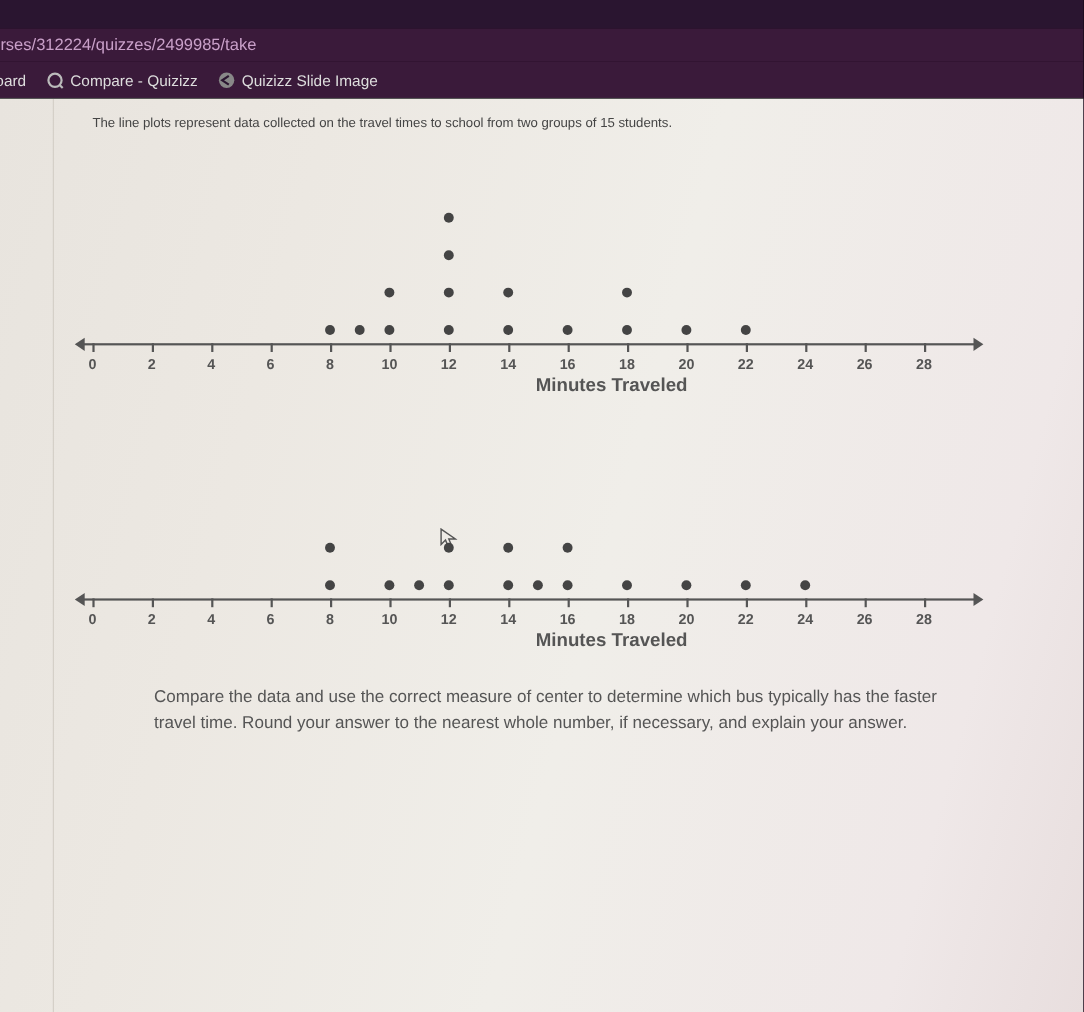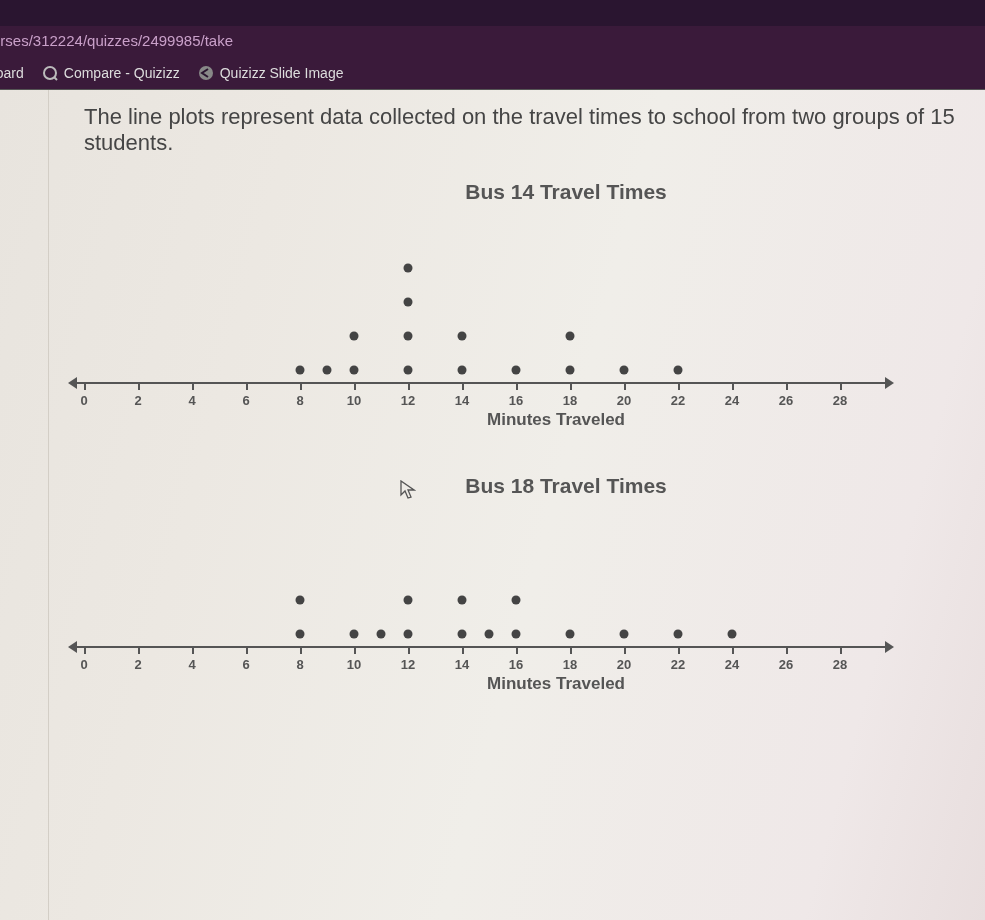--- a/index.html
+++ b/index.html
@@ -16,21 +16,21 @@
 
 .page {
   width:100%; height:830px;
   background: linear-gradient(105deg, #e8e4de 0%, #ece8e2 25%, #f0eee9 55%, #efe8e8 85%, #e8dede 100%);
   padding: 14px 30px 10px 60px;
   color:#333;
   position:relative;
 }
 .page::after { content:""; position:absolute; left:48px; top:0; bottom:0; width:1px; background:#d3cec6; }
 
-.intro { font-size:22px; color:#454545; margin:0 0 24px 24px; }
+.intro { font-size:12px; color:#454545; margin:0 0 24px 24px; }
 
 .chart-block { margin:0 0 22px 16px; width:840px; }
 .chart-title { font-weight:bold; font-size:21px; color:#555; text-align:center; margin-bottom:8px; margin-left:140px; }
 
 .plot { position:relative; height:200px; margin-bottom:0; }
 .axis-line { position:absolute; left:0; right:30px; bottom:28px; height:2px; background:#555; }
 .axis-arrow-r { position:absolute; right:22px; bottom:23px; width:0;height:0;border-left:9px solid #555;border-top:6px solid transparent;border-bottom:6px solid transparent;}
 .axis-arrow-l { position:absolute; left:-8px; bottom:23px; width:0;height:0;border-right:9px solid #555;border-top:6px solid transparent;border-bottom:6px solid transparent;}
 .tick { position:absolute; bottom:22px; width:2px; height:8px; background:#555; }
 .tick-label { position:absolute; bottom:4px; font-size:13px; font-weight:bold; color:#555; transform:translateX(-50%); }
@@ -72,21 +72,20 @@
     </span>
     <span>Quizizz Slide Image</span>
   </div>
 </div>
 
 <div class="page">
 
   <div class="intro">The line plots represent data collected on the travel times to school from two groups of 15 students.</div>
 
   <div class="chart-block">
-    <div class="chart-title">Bus 14 Travel Times</div>
     <div class="plot" id="plot-0">
       <div class="axis-line"></div>
       <div class="axis-arrow-r"></div>
       <div class="axis-arrow-l"></div>
     <div class="tick" style="left: 8px;"></div>
         <div class="tick-label" style="left: 8px;">0</div>
         <div class="tick" style="left: 62px;"></div>
         <div class="tick-label" style="left: 62px;">2</div>
         <div class="tick" style="left: 116px;"></div>
         <div class="tick-label" style="left: 116px;">4</div>
@@ -132,21 +131,20 @@
       </div>
     <div class="xlabel">Minutes Traveled</div>
     <div class="cursor" style="left:400px;top:390px;">
       <svg width="16" height="20" viewBox="0 0 16 20">
           <path d="M1 1 L1 15 L5 11 L8 18 L11 17 L8 10 L14 10 Z" fill="none" stroke="#555" stroke-width="1.3"></path>
         </svg>
     </div>
   </div>
 
   <div class="chart-block" style="margin-top:44px;">
-    <div class="chart-title">Bus 18 Travel Times</div>
     <div class="plot" id="plot-1" style="height:170px;">
       <div class="axis-line"></div>
       <div class="axis-arrow-r"></div>
       <div class="axis-arrow-l"></div>
     <div class="tick" style="left: 8px;"></div>
         <div class="tick-label" style="left: 8px;">0</div>
         <div class="tick" style="left: 62px;"></div>
         <div class="tick-label" style="left: 62px;">2</div>
         <div class="tick" style="left: 116px;"></div>
         <div class="tick-label" style="left: 116px;">4</div>
@@ -186,14 +184,18 @@
         <div class="dot" style="left: 440px; bottom: 42px;"></div>
         <div class="dot" style="left: 440px; bottom: 76px;"></div>
         <div class="dot" style="left: 494px; bottom: 42px;"></div>
         <div class="dot" style="left: 548px; bottom: 42px;"></div>
         <div class="dot" style="left: 602px; bottom: 42px;"></div>
         <div class="dot" style="left: 656px; bottom: 42px;"></div>
       </div>
     <div class="xlabel">Minutes Traveled</div>
   </div>
 
+  <div class="question">
+    <span>Compare the data and use the correct measure of center to determine which bus typically has the faster</span><br>
+    <span>travel time. Round your answer to the nearest whole number, if necessary, and explain your answer.</span>
+  </div>
 
 </div>
 
 </body></html>

